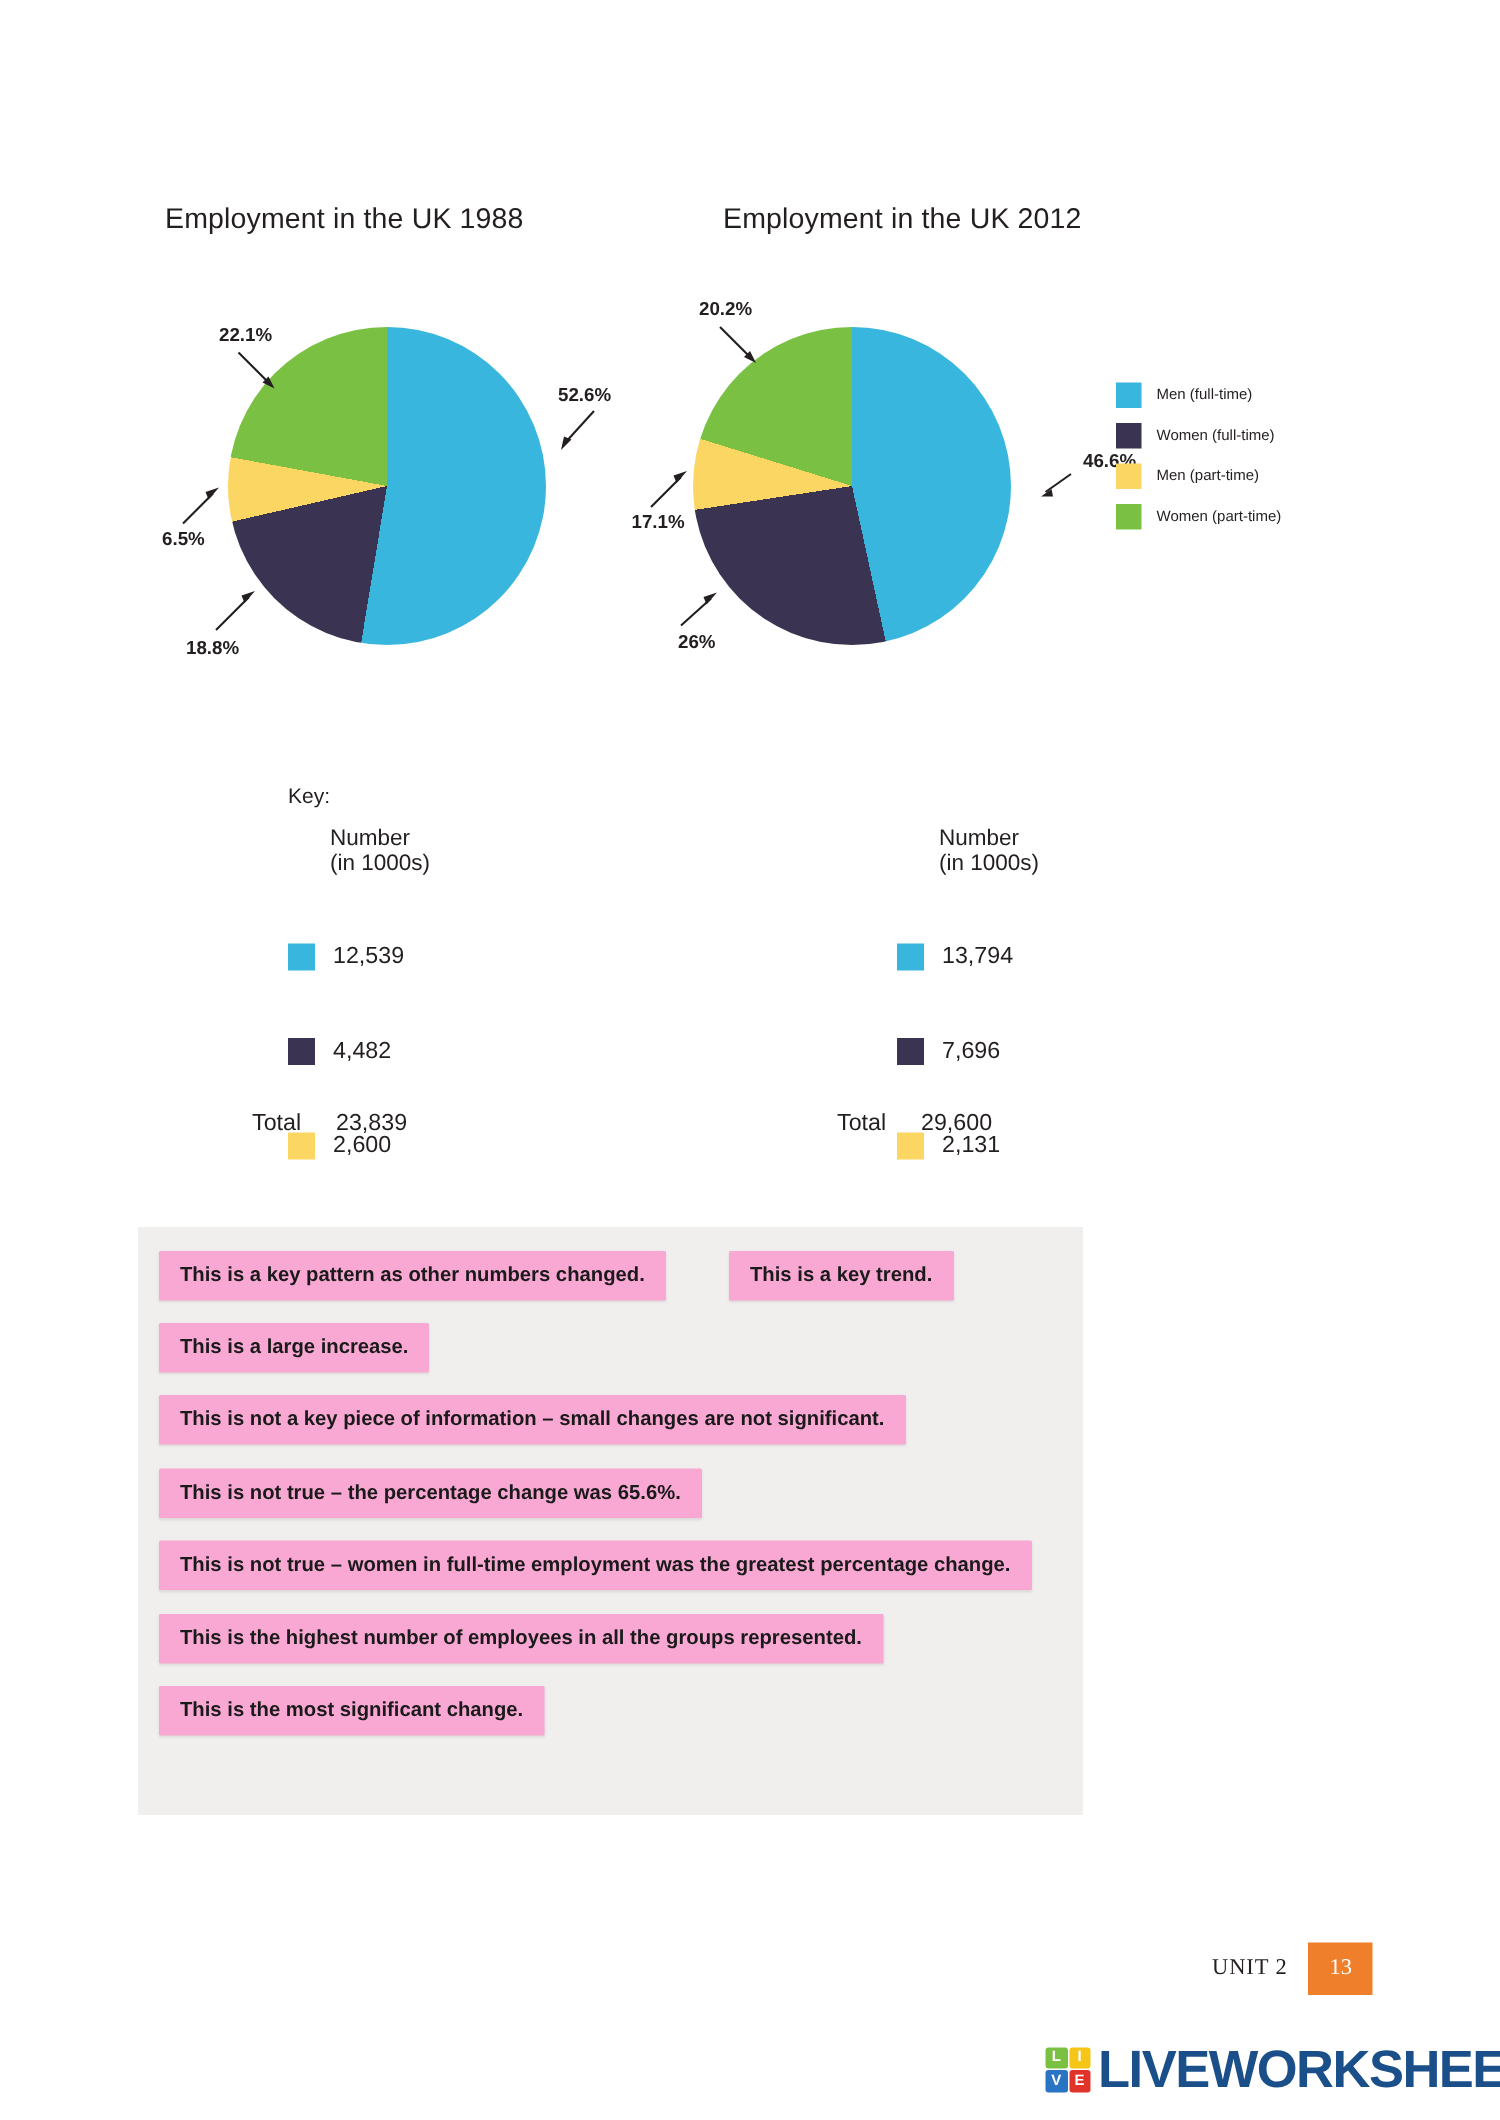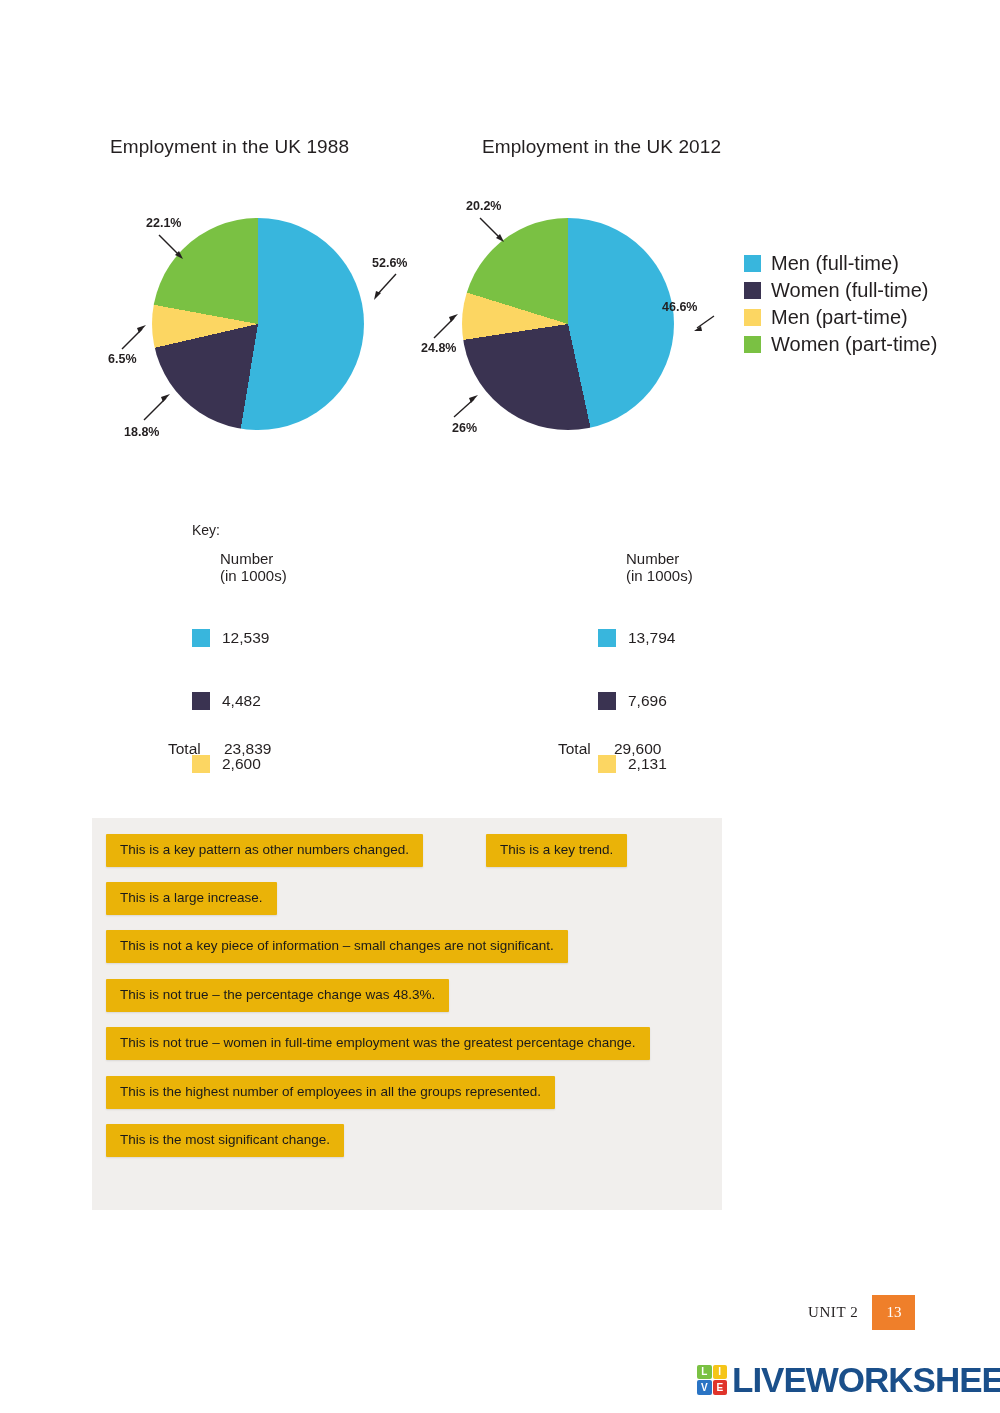--- a/index.html
+++ b/index.html
@@ -55,21 +55,21 @@
     align-items: center;
     height: 27px;
   }
   .legend-swatch {
     width: 17px;
     height: 17px;
     margin-right: 10px;
     flex: 0 0 auto;
   }
   .legend-label {
-    font-size: 20px;
+    font-size: 10px;
     color: #231f20;
     white-space: nowrap;
   }
 
   
   .key-block { position: absolute; }
   #key-1988 { left: 192px; top: 522px; }
   #key-2012 { left: 598px; top: 522px; }
 
   .key-word {
@@ -122,28 +122,29 @@
   #chip-panel {
     position: absolute;
     left: 92px;
     top: 818px;
     width: 630px;
     height: 392px;
     background: #f1efed;
   }
   .chip {
     position: absolute;
-    background: #eab308;
+    background: #f9a8d4;
     color: #1a1a1a;
     font-size: 13.5px;
     line-height: 1;
     padding: 9px 14px 10px 14px;
     white-space: nowrap;
     border-radius: 1px;
     box-shadow: 0 1px 2px rgba(0,0,0,0.10);
+    font-weight: bold;
   }
 
   
   #footer-unit {
     position: absolute;
     left: 808px;
     top: 1295px;
     display: flex;
     align-items: center;
   }
@@ -229,33 +230,33 @@
 </svg>
 
 <div class="callout" style="left:146px; top:216px;">22.1%</div>
 <svg class="arrow-svg" style="left:157px; top:233px;" width="34" height="34">
   <line x1="2" y1="2" x2="22" y2="22" stroke="#231f20" stroke-width="1.4"></line>
   <polygon points="26,26 18,22 22,18" fill="#231f20"></polygon>
 </svg>
 
 <div class="pie" id="pie-2012" style="background: conic-gradient(rgb(56, 182, 221) 0%, rgb(56, 182, 221) 46.6%, rgb(58, 51, 81) 46.6%, rgb(58, 51, 81) 72.6%, rgb(252, 214, 98) 72.6%, rgb(252, 214, 98) 79.8%, rgb(122, 193, 67) 79.8%, rgb(122, 193, 67) 100%);"></div>
 
-<div class="callout" style="left:662px; top:300px;">46.6%</div>
+<div class="callout" style="left:722px; top:300px;">46.6%</div>
 <svg class="arrow-svg" style="left:690px; top:314px;" width="32" height="24">
   <line x1="24" y1="2" x2="7" y2="14" stroke="#231f20" stroke-width="1.4"></line>
   <polygon points="4,17 11,12 12,17" fill="#231f20"></polygon>
 </svg>
 
 <div class="callout" style="left:452px; top:421px;">26%</div>
 <svg class="arrow-svg" style="left:452px; top:393px;" width="34" height="30">
   <line x1="2" y1="24" x2="22" y2="6" stroke="#231f20" stroke-width="1.4"></line>
   <polygon points="26,2 19,10 17,5" fill="#231f20"></polygon>
 </svg>
 
-<div class="callout" style="left:421px; top:341px;">24.8%</div>
+<div class="callout" style="left:421px; top:341px;">17.1%</div>
 <svg class="arrow-svg" style="left:432px; top:312px;" width="30" height="30">
   <line x1="2" y1="26" x2="22" y2="6" stroke="#231f20" stroke-width="1.4"></line>
   <polygon points="26,2 19,10 17,5" fill="#231f20"></polygon>
 </svg>
 
 <div class="callout" style="left:466px; top:199px;">20.2%</div>
 <svg class="arrow-svg" style="left:478px; top:216px;" width="34" height="34">
   <line x1="2" y1="2" x2="22" y2="22" stroke="#231f20" stroke-width="1.4"></line>
   <polygon points="26,26 18,22 22,18" fill="#231f20"></polygon>
 </svg>
@@ -334,21 +335,21 @@
   <div class="total-row">
     <span class="tw">Total</span><span>29,600</span>
   </div>
 </div>
 
 <div id="chip-panel">
   <div class="chip" style="left:14px; top:16px;">This is a key pattern as other numbers changed.</div>
   <div class="chip" style="left:394px; top:16px;">This is a key trend.</div>
   <div class="chip" style="left:14px; top:64px;">This is a large increase.</div>
   <div class="chip" style="left:14px; top:112px;">This is not a key piece of information – small changes are not significant.</div>
-  <div class="chip" style="left:14px; top:161px;">This is not true – the percentage change was 48.3%.</div>
+  <div class="chip" style="left:14px; top:161px;">This is not true – the percentage change was 65.6%.</div>
   <div class="chip" style="left:14px; top:209px;">This is not true – women in full-time employment was the greatest percentage change.</div>
   <div class="chip" style="left:14px; top:258px;">This is the highest number of employees in all the groups represented.</div>
   <div class="chip" style="left:14px; top:306px;">This is the most significant change.</div>
 </div>
 
 <div id="footer-unit">
   <span id="unit-label">UNIT 2</span>
   <span id="page-badge">13</span>
 </div>
 

